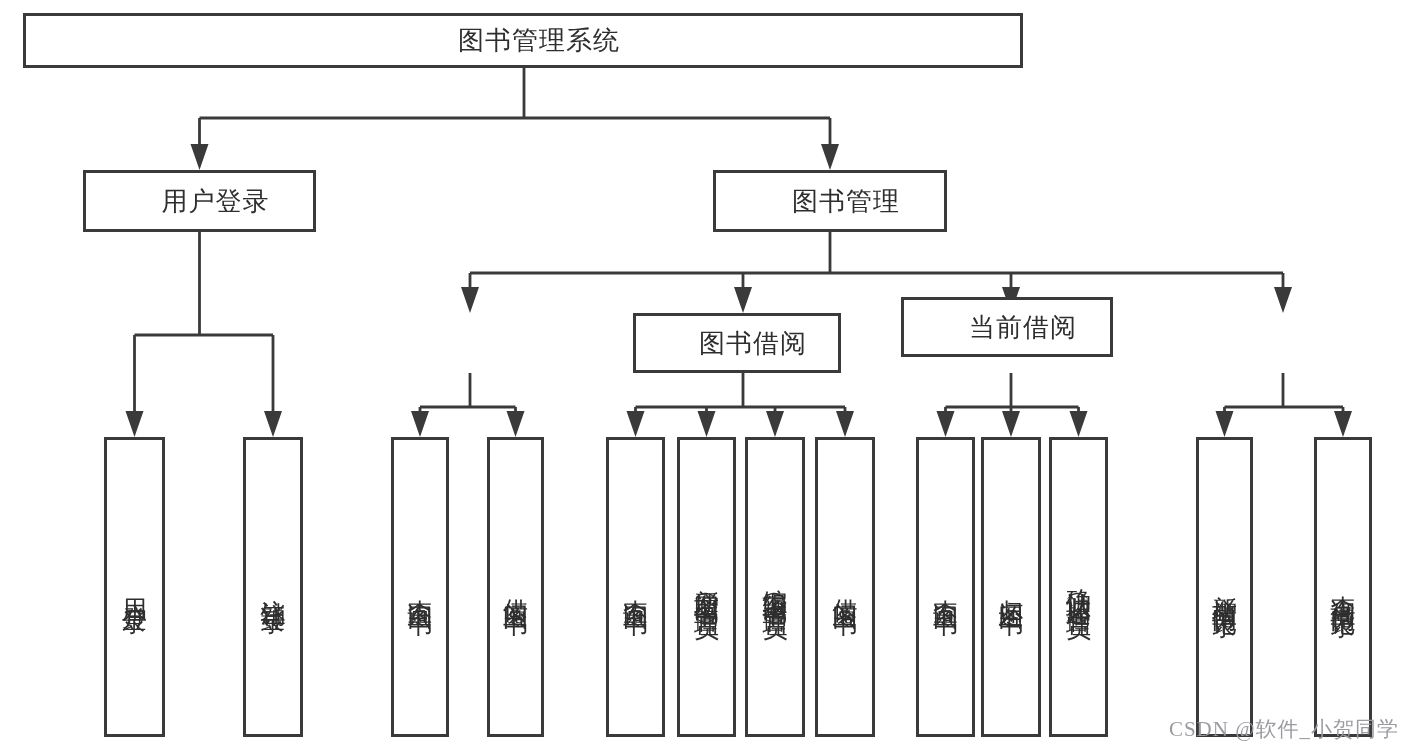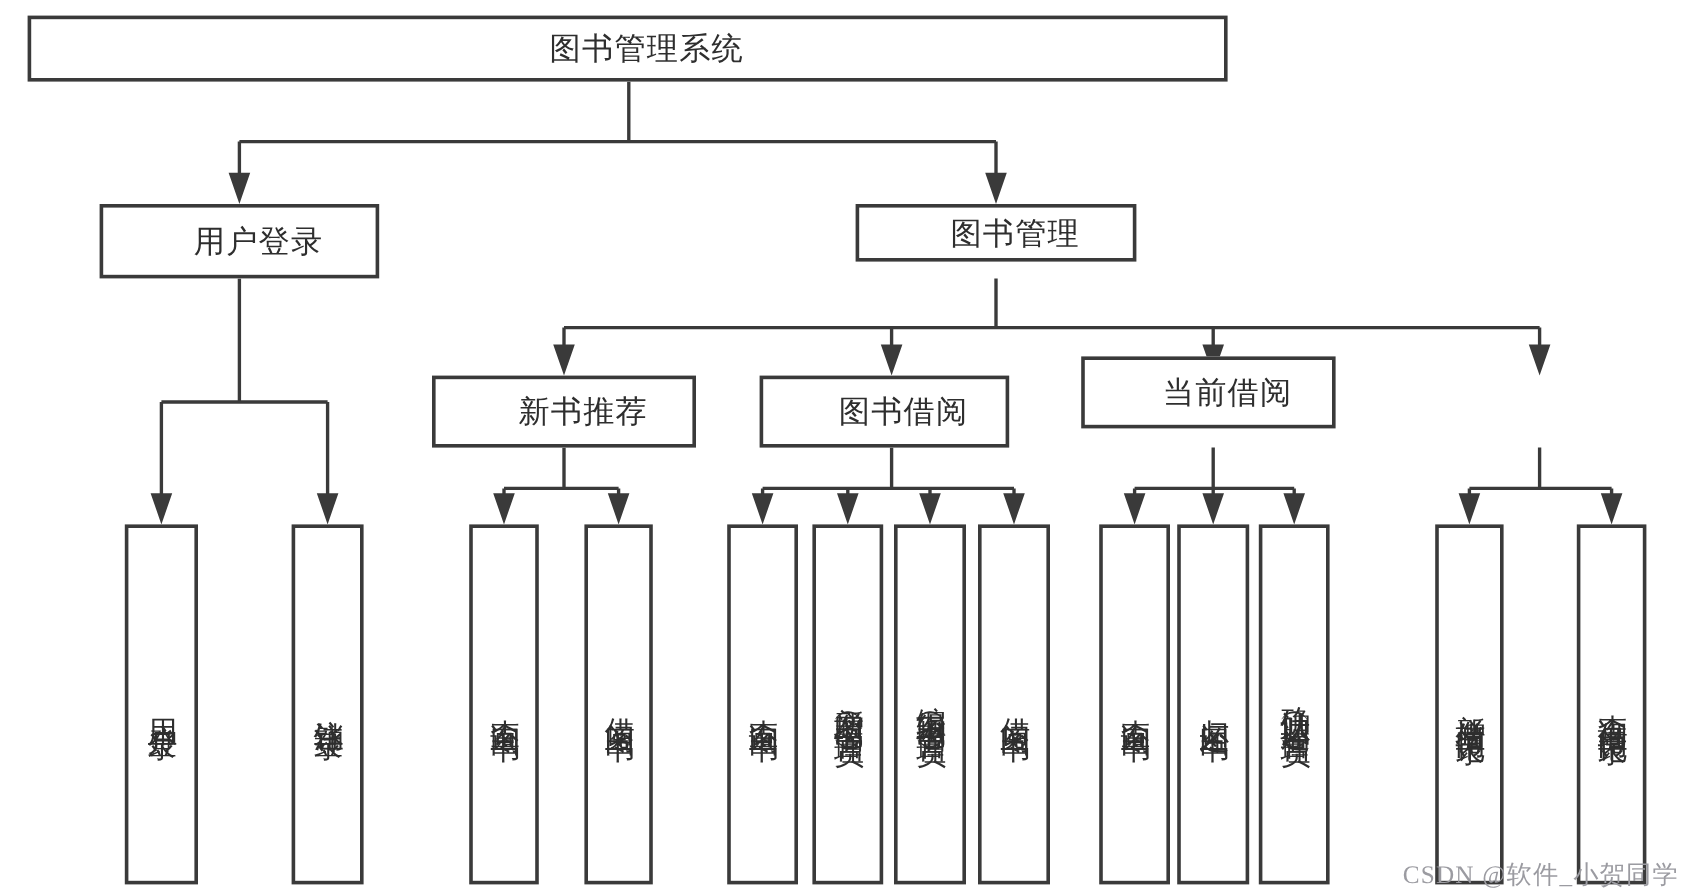--- a/index.html
+++ b/index.html
@@ -40,21 +40,21 @@
     top:437px;
     height:300px;
     writing-mode:vertical-rl;
     font-size:25px;
     letter-spacing:4px;
     line-height:1;
     text-align:center;
   }
   .root-box{left:23px;top:13px;width:1000px;height:55px;}
   .l2-login{left:83px;top:170px;width:233px;height:62px;}
-  .l2-manage{left:713px;top:170px;width:234px;height:48px;}
+  .l2-manage{left:713px;top:170px;width:234px;height:62px;}
   .g0{left:360px;top:313px;width:220px;height:60px;}
   .g1{left:633px;top:313px;width:208px;height:60px;}
   .g2{left:901px;top:297px;width:212px;height:60px;}
   .g3{left:1173px;top:313px;width:220px;height:60px;}
   .watermark{
     position:absolute;
     right:6px;bottom:4px;
     font-size:21px;
     color:var(--watermark);
     letter-spacing:1px;
@@ -90,21 +90,20 @@
       M936.5 411 L954.5 411 L945.5 437 Z  M1002 411 L1020 411 L1011 437 Z
       M1069.5 411 L1087.5 411 L1078.5 437 Z  M1215.5 411 L1233.5 411 L1224.5 437 Z
       M1334 411 L1352 411 L1343 437 Z"></path>
   </svg>
 
   <div class="hbox root-box">图书管理系统</div>
 
   <div class="hbox l2-login">用户登录</div>
   <div class="hbox l2-manage">图书管理</div>
 
-  <div class="hbox g0">新书推荐</div>
   <div class="hbox g1">图书借阅</div>
   <div class="hbox g2">当前借阅</div>
 
   <div class="vbox" style="left:104px;width:61px;">用户登录</div>
   <div class="vbox" style="left:243px;width:60px;">注销登录</div>
 
   <div class="vbox" style="left:391px;width:58px;">查询图书</div>
   <div class="vbox" style="left:487px;width:57px;">借阅图书</div>
 
   <div class="vbox" style="left:606px;width:59px;">查询图书</div>

